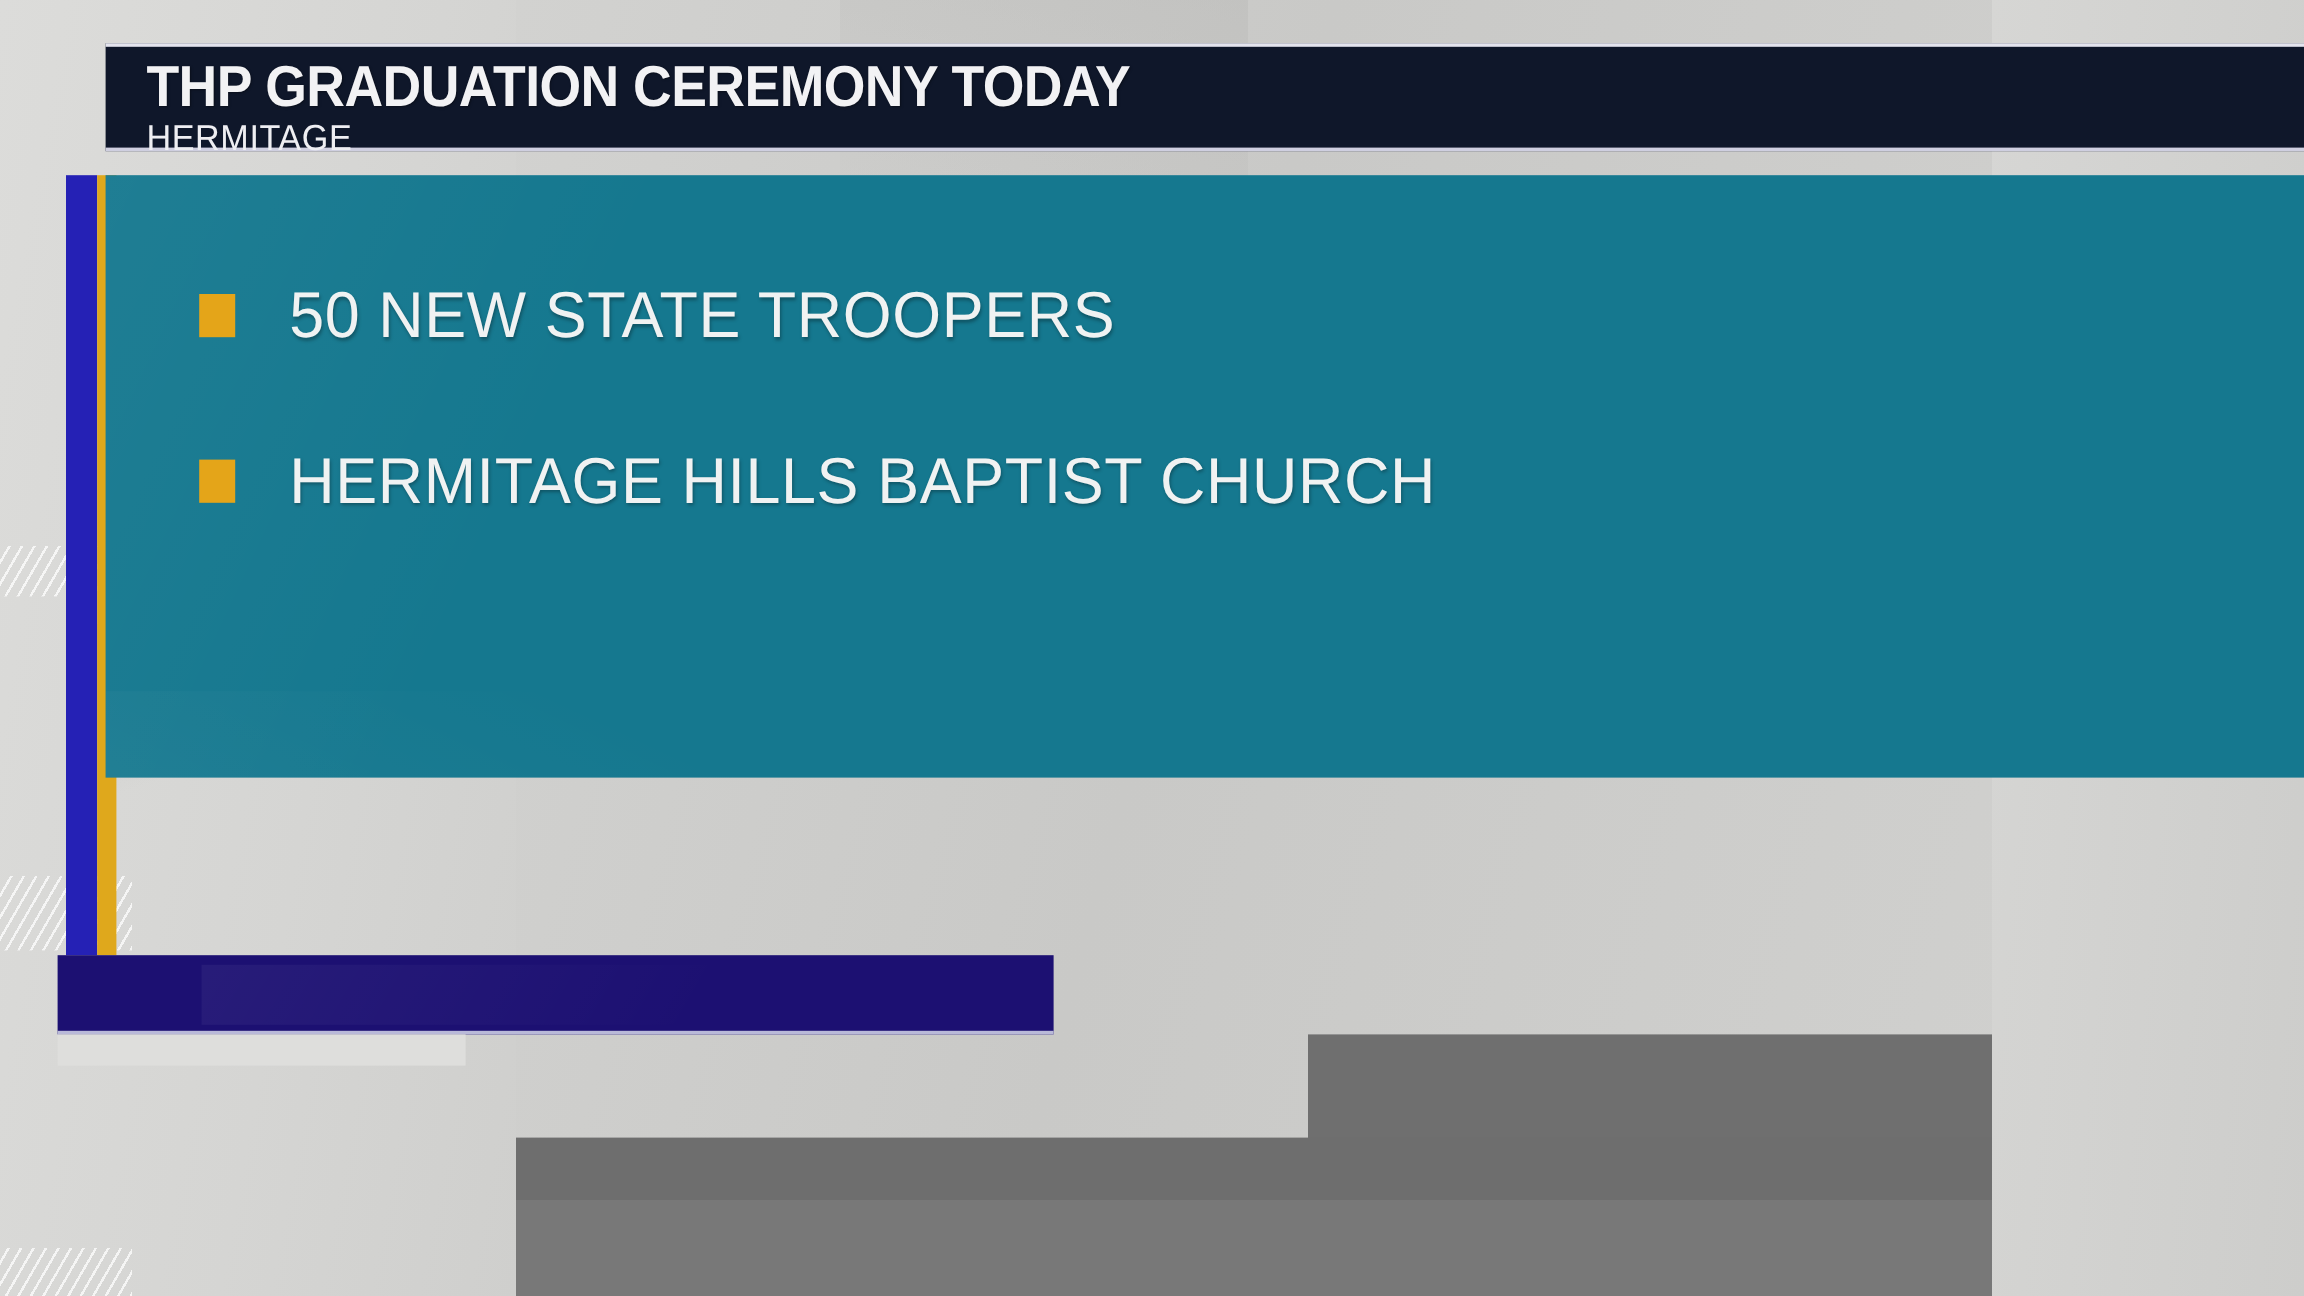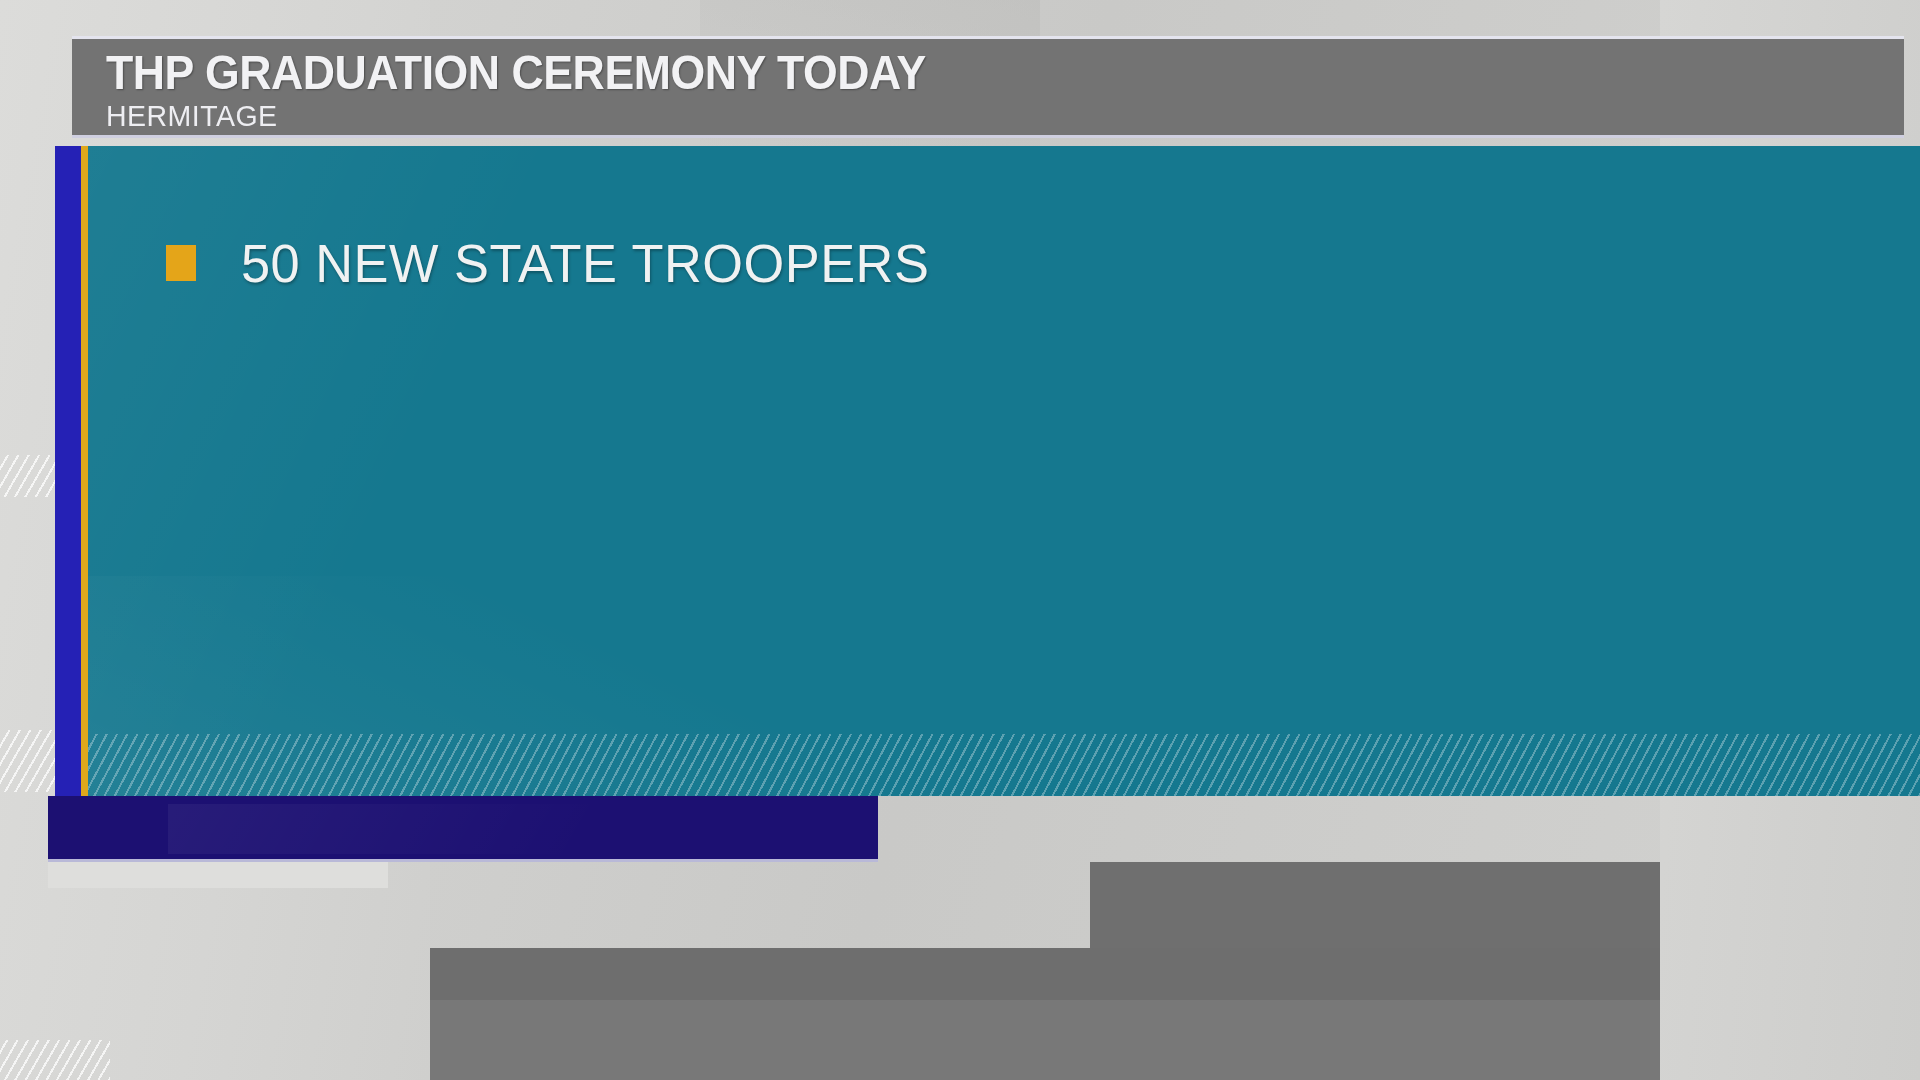--- a/index.html
+++ b/index.html
@@ -64,22 +64,22 @@
       rgba(255,255,255,0) 2px,
       rgba(255,255,255,0) 9px);
   }
   .hatch-a { left:0px;   top:455px; width:120px; height:42px; }
   .hatch-b { left:0px;   top:730px; width:110px; height:62px; }
   .hatch-c { left:0px;   top:1040px; width:110px; height:40px; }
 
   
   #header {
     position:absolute;
-    left:72px; top:36px; width:1832px; height:102px;
-    background:#737373;
+    left:88px; top:36px; width:1832px; height:90px;
+    background:#0f172a;
     border-top:3px solid #e4e4ee;
     border-bottom:3px solid #cfcfe0;
   }
   #header-title {
     position:absolute; left:34px; top:10px;
     color:#f2f2f4;
     font-size:48px;
     font-weight:bold;
     letter-spacing:-0.5px;
     line-height:1;
@@ -108,21 +108,21 @@
   }
   #accent-gold {
     position:absolute;
     left:81px; top:146px; width:16px; height:650px;
     background:#dfa81c;
   }
 
   
   #panel {
     position:absolute;
-    left:88px; top:146px; width:1832px; height:650px;
+    left:88px; top:146px; width:1832px; height:502px;
     background:#15788f;
     overflow:hidden;
   }
   .panel-sheen {
     position:absolute; left:0; top:0; width:560px; height:650px;
     background:linear-gradient(115deg,rgba(255,255,255,0.045) 0%,rgba(255,255,255,0) 55%);
     pointer-events:none;
   }
   .panel-sheen2 {
     position:absolute; left:0; top:430px; width:760px; height:220px;
@@ -219,20 +219,24 @@
     <div class="panel-sheen"></div>
     <div class="panel-sheen2"></div>
 
     <div id="bullet-list">
 
       <div class="bullet-row">
         <span class="bullet-marker"></span>
         <span class="bullet-text">50 NEW STATE TROOPERS</span>
       </div>
 
+      <div class="bullet-row">
+        <span class="bullet-marker"></span>
+        <span class="bullet-text">HERMITAGE HILLS BAPTIST CHURCH</span>
+      </div>
 
 
 
     </div>
 
     <div id="panel-hatch"></div>
   </div>
 
   <div id="footer-block">
     <div class="footer-sheen"></div>

